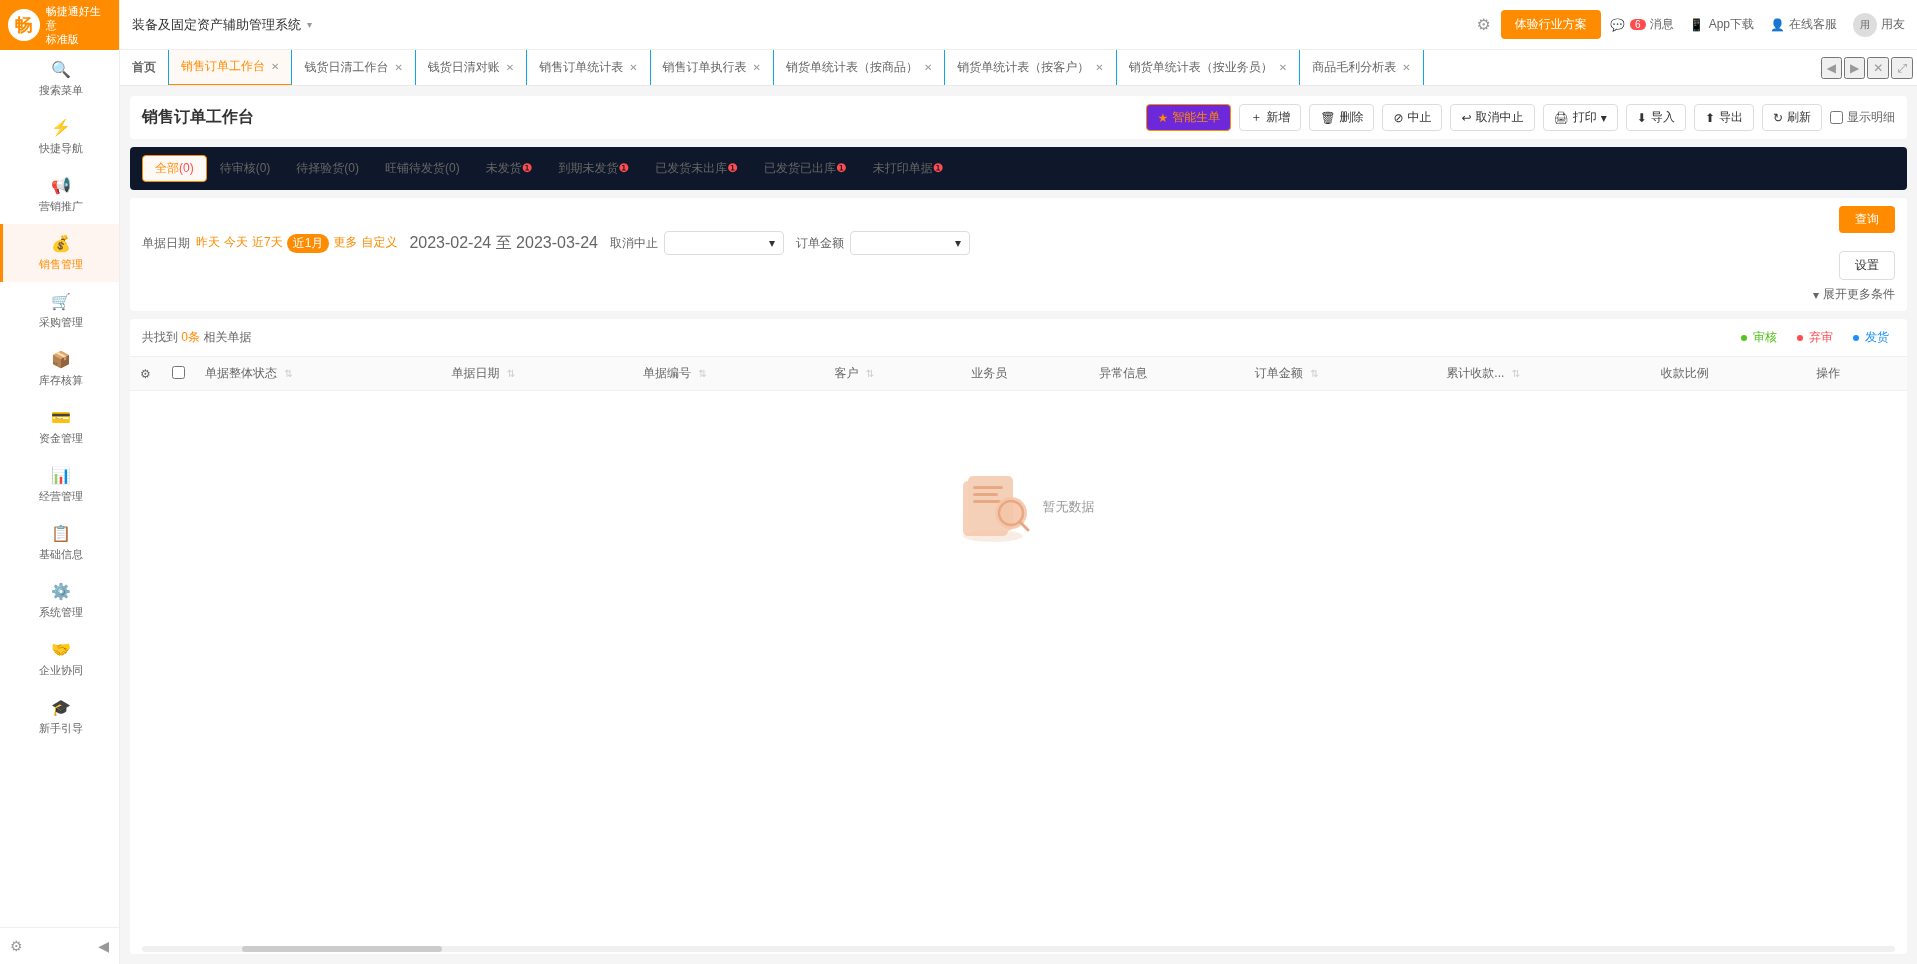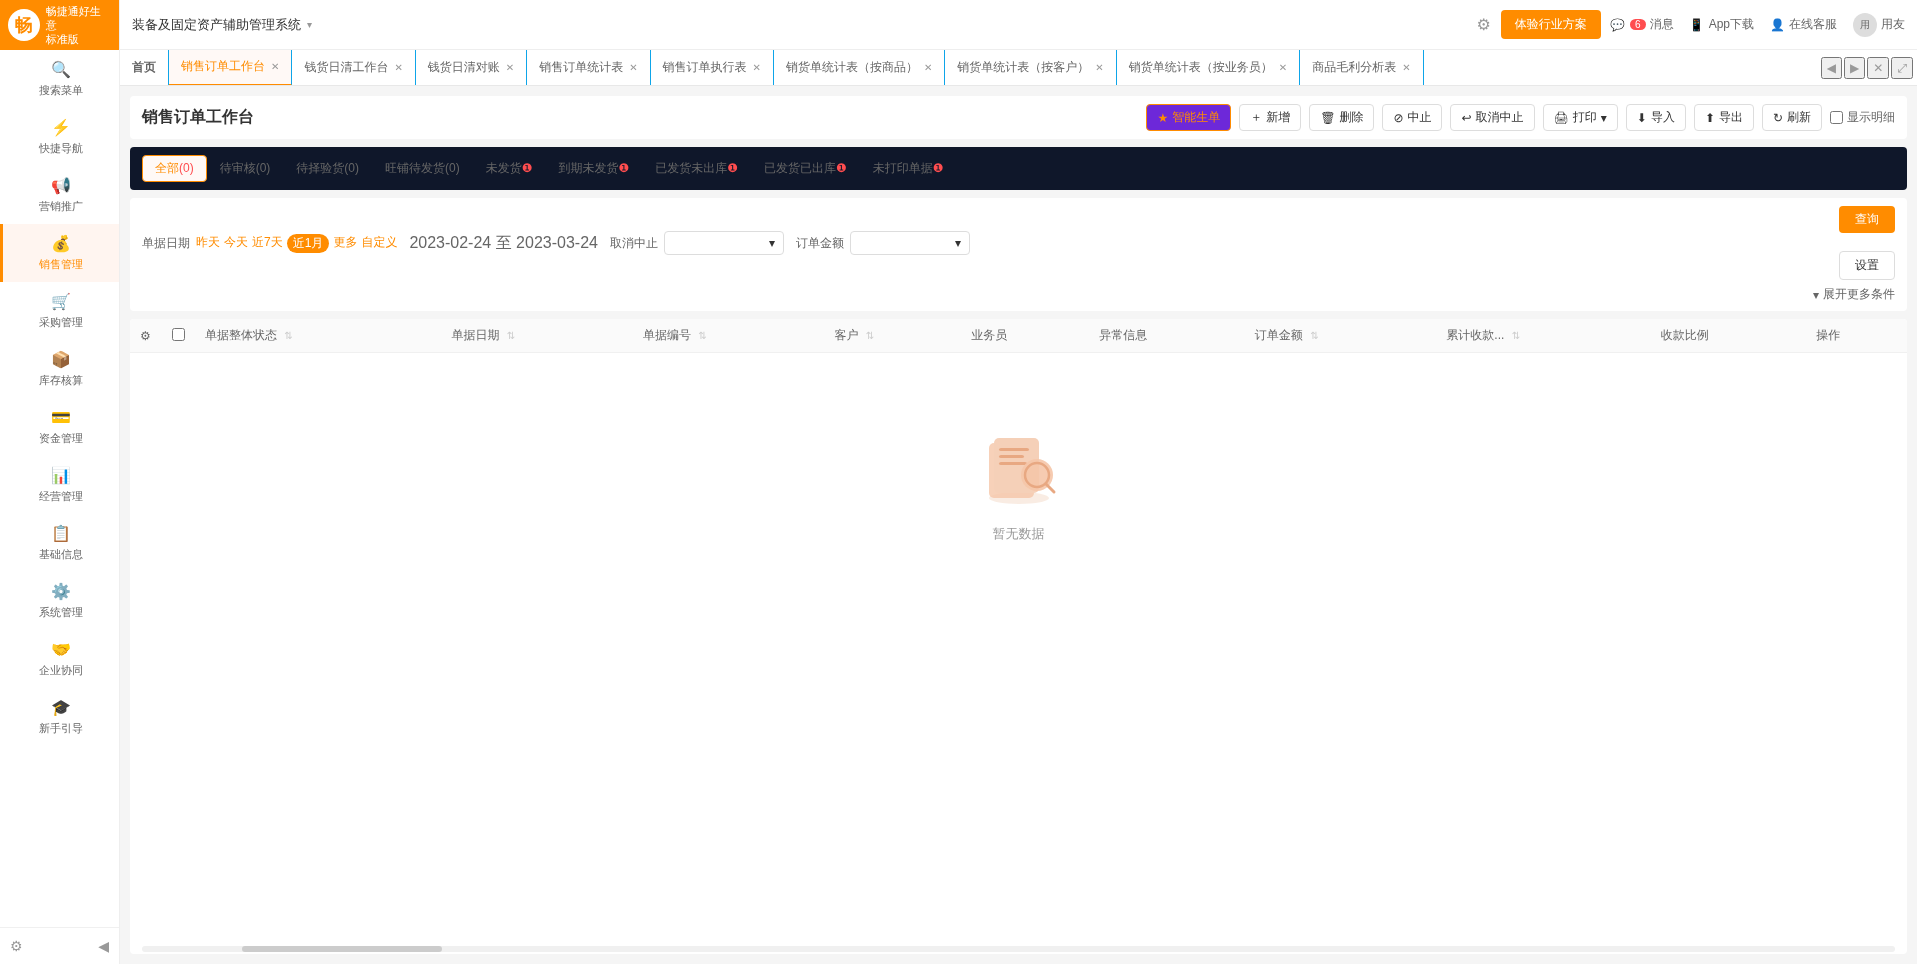--- a/index.html
+++ b/index.html
@@ -85,21 +85,21 @@
     .dot { width: 6px; height: 6px; border-radius: 50%; display: inline-block; margin-right: 2px; }
     .dot-green { background: #52c41a; }
     .dot-red { background: #ff4d4f; }
     .dot-blue { background: #1890ff; }
 
     
     .data-table { width: 100%; border-collapse: collapse; flex: 1; }
     .data-table th { background: #fafafa; border-bottom: 1px solid #f0f0f0; padding: 8px 10px; text-align: left; font-size: 12px; color: #666; font-weight: normal; white-space: nowrap; }
     .data-table th .sort-icon { color: #ccc; margin-left: 4px; font-size: 10px; }
     .table-scroll { flex: 1; overflow: auto; }
-    .empty-state { display: flex; flex-direction: column; align-items: center; justify-content: center; padding: 60px 20px; }
+    .empty-state { display: flex; flex-direction: row; align-items: center; justify-content: center; padding: 60px 20px; }
     .empty-icon { width: 100px; height: 100px; margin-bottom: 12px; }
     .empty-text { color: #999; font-size: 13px; }
 
     
     .pagination { padding: 8px 12px; border-top: 1px solid #f0f0f0; display: flex; align-items: center; justify-content: flex-end; gap: 8px; font-size: 12px; color: #666; }
     .page-size-select { border: 1px solid #ddd; border-radius: 4px; padding: 2px 6px; font-size: 12px; }
     .page-btn { width: 24px; height: 24px; border: 1px solid #ddd; border-radius: 4px; background: #fff; cursor: pointer; display: flex; align-items: center; justify-content: center; font-size: 12px; }
     .page-input { width: 36px; border: 1px solid #ddd; border-radius: 4px; padding: 2px 4px; text-align: center; font-size: 12px; }
 
     
@@ -366,20 +366,41 @@
       </div>
       <div style="margin-top:6px;display:flex;justify-content:center;">
         <div class="expand-btn">
           <span>▾</span>
           <span>展开更多条件</span>
         </div>
       </div>
     </div>
 
     <div class="table-area">
+      <div class="table-info-bar">
+        <div class="table-info">
+          <span>共找到</span>
+          <span class="count-highlight">0条</span>
+          <span>相关单据</span>
+        </div>
+        <div class="table-actions">
+          <div class="action-btn approve">
+            <span class="dot dot-green"></span>
+            <span>审核</span>
+          </div>
+          <div class="action-btn revoke">
+            <span class="dot dot-red"></span>
+            <span>弃审</span>
+          </div>
+          <div class="action-btn ship">
+            <span class="dot dot-blue"></span>
+            <span>发货</span>
+          </div>
+        </div>
+      </div>
 
       <div class="table-scroll">
         <table class="data-table">
           <thead>
             <tr>
               <th style="width:32px;">⚙</th>
               <th style="width:28px;"><input type="checkbox" style=""></th>
               <th>
                 <span>单据整体状态</span>
                 <span class="sort-icon">⇅</span>

